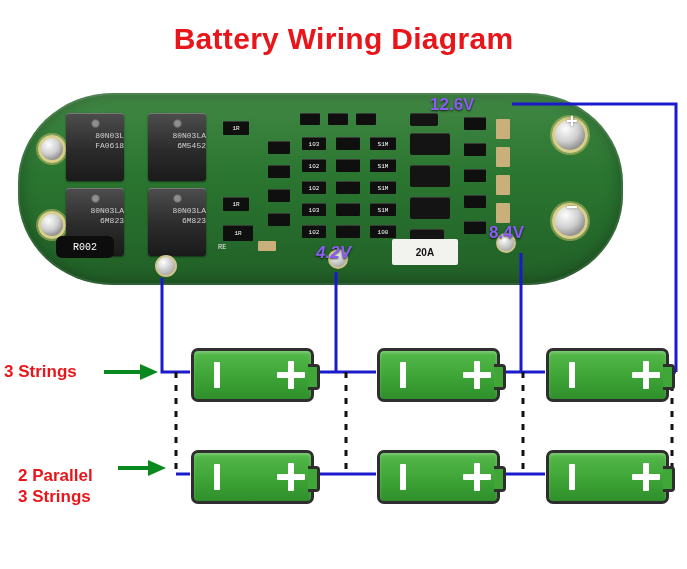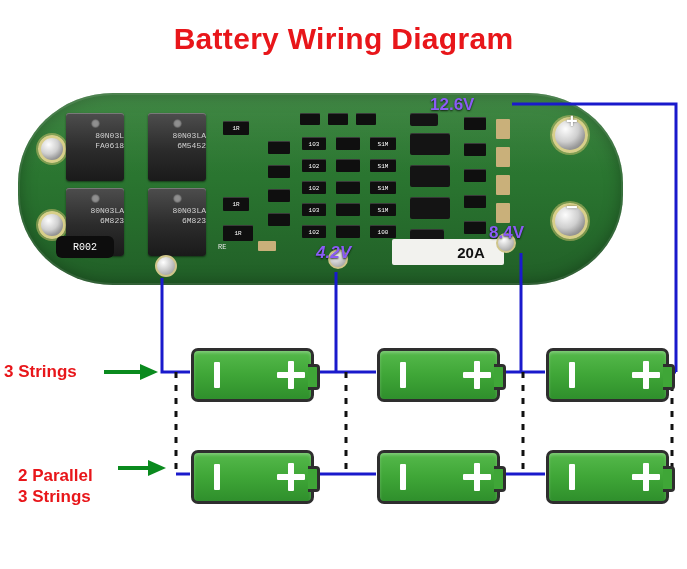--- a/index.html
+++ b/index.html
@@ -86,21 +86,21 @@
   .bigres{
     position:absolute;background:#0d0d0d;border-radius:2px;
   }
   .bigres .brtext{
     position:absolute;left:0;right:0;top:50%;transform:translateY(-50%);
     text-align:center;color:#fff;font-size:10px;font-family:"Liberation Mono",monospace;
   }
   .white-plate{
     position:absolute;background:#f2f2ee;border-radius:2px;
     display:flex;align-items:center;justify-content:center;
-    color:#111;font-size:15px;font-weight:bold;padding-left:46px;
+    color:#111;font-size:10px;font-weight:bold;
   }
   .solder{
     position:absolute;border-radius:50%;
     background:radial-gradient(circle at 35% 30%,#ffffff,#c8c8c8 50%,#8d8d8d 100%);
     border:2px solid #cfc58a;
   }
 
   
   .vlabel{
     position:absolute;color:#8b5cf6;font-weight:bold;font-size:17px;

